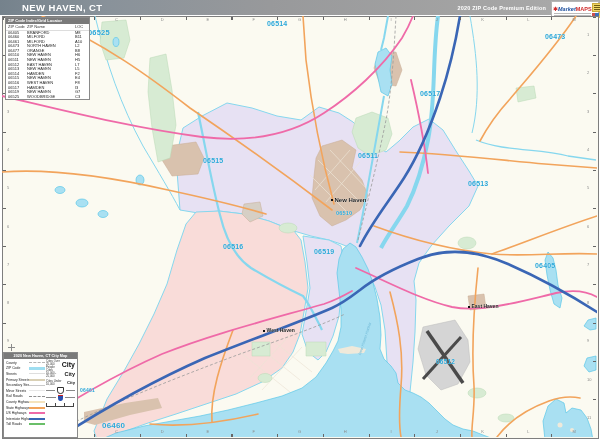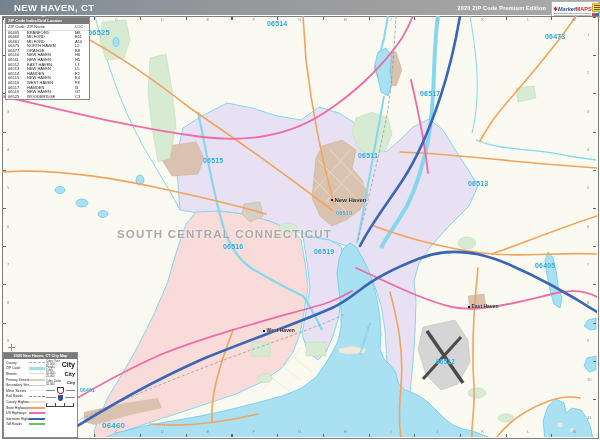--- a/index.html
+++ b/index.html
@@ -1,21 +1,21 @@
 <!DOCTYPE html>
 <html><head>
 <meta charset="utf-8">
 <style>
   html,body{margin:0;padding:0;background:#fff;}
   .page{position:relative;width:600px;height:440px;overflow:hidden;background:#fff;
         font-family:"Liberation Sans",sans-serif;}
   
   .titlebar{position:absolute;left:0;top:0;width:600px;height:15px;
     background:linear-gradient(90deg,#75828c 0%,#89929a 18%,#98999b 45%,#a3a3a3 78%,#ababab 100%);}
-  .map-title{position:absolute;left:14px;top:2px;font-size:9.5px;font-weight:bold;color:#fff;letter-spacing:.4px;}
+  .map-title{position:absolute;left:22px;top:2px;font-size:9.5px;font-weight:bold;color:#fff;letter-spacing:.4px;}
   .edition{position:absolute;right:54px;top:4.5px;font-size:5.5px;font-weight:bold;color:#fff;letter-spacing:.2px;}
   .logo{position:absolute;right:1px;top:1px;width:48px;height:18px;background:#fff;border:1px solid #b5b5b5;
         box-sizing:border-box;display:flex;align-items:flex-start;padding:1px;}
   .logo-left{flex:1;}
   .brand-row{line-height:6px;white-space:nowrap;}
   .brand-star{color:#cf2a2a;font-size:6px;}
   .brand-market{color:#1c4e9c;font-size:5.5px;font-weight:bold;font-style:italic;}
   .brand-maps{color:#cf2a2a;font-size:5.5px;font-weight:bold;}
   .logo-lines{margin-top:1px;}
   .logo-lines div{height:1px;background:#bbb;margin:1px 1px 0 1px;}
@@ -278,21 +278,20 @@
       <span class="grid-label side" style="left: 7px; top: 303.045px;">8</span>
       <span class="grid-label side" style="left: 587px; top: 303.045px;">8</span>
       <span class="grid-label side" style="left: 7px; top: 341.318px;">9</span>
       <span class="grid-label side" style="left: 587px; top: 341.318px;">9</span>
       <span class="grid-label side" style="left: 7px; top: 379.591px;">10</span>
       <span class="grid-label side" style="left: 587px; top: 379.591px;">10</span>
       <span class="grid-label side" style="left: 7px; top: 417.864px;">11</span>
       <span class="grid-label side" style="left: 587px; top: 417.864px;">11</span>
     </div>
 
-  <div class="regiontitle">SOUTH CENTRAL CONNECTICUT</div>
   <div class="water-label">New Haven Harbor</div>
 
   <div class="ziplabel" style="left:88px;top:29px;font-size:7.5px;">06525</div>
   <div class="ziplabel" style="left:267px;top:20px;">06514</div>
   <div class="ziplabel" style="left:545px;top:33px;">06473</div>
   <div class="ziplabel" style="left:420px;top:90px;">06517</div>
   <div class="ziplabel" style="left:358px;top:152px;">06511</div>
   <div class="ziplabel" style="left:203px;top:157px;">06515</div>
   <div class="ziplabel" style="left:336px;top:210px;font-size:5.5px;">06510</div>
   <div class="ziplabel" style="left:468px;top:180px;">06513</div>

